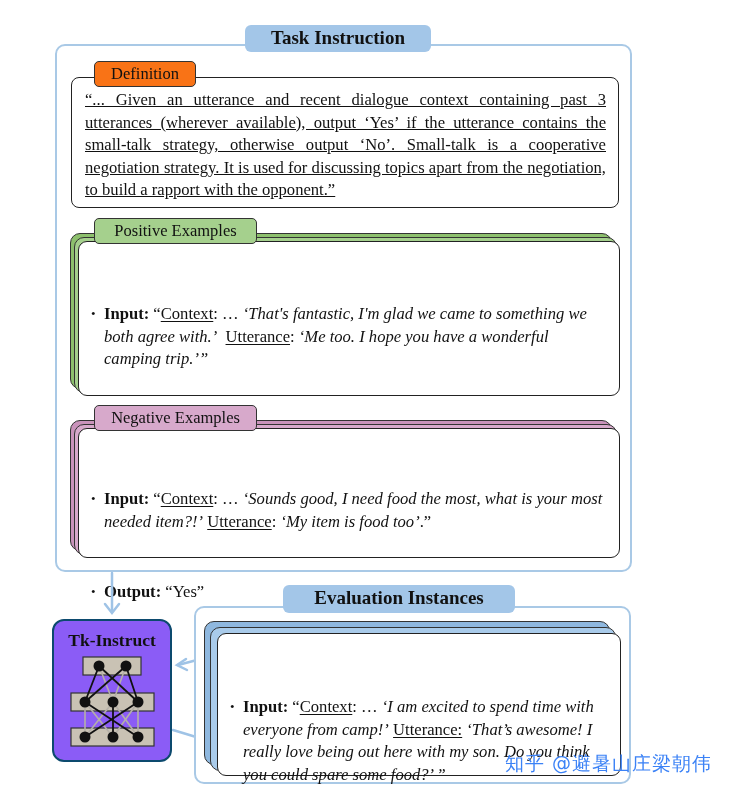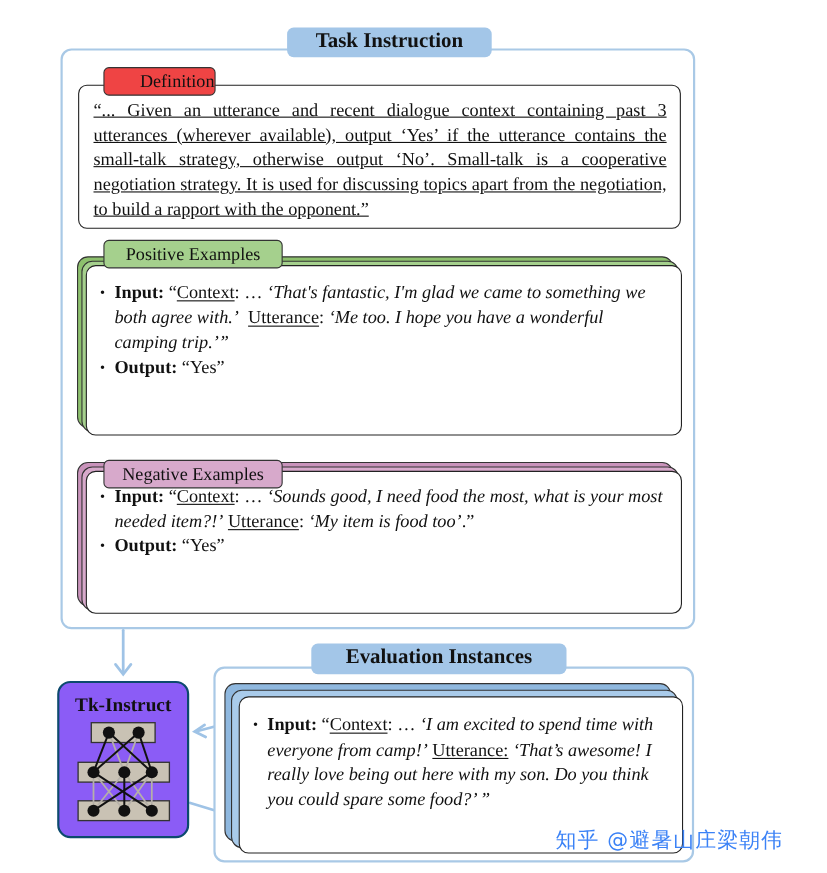--- a/index.html
+++ b/index.html
@@ -10,47 +10,47 @@
   
   .outer-panel { border:2px solid #a9c9e6; border-radius:10px; background:#fff; }
   .title-tab { background:#a3c6e8; border-radius:6px; font-weight:bold; font-size:19px;
                text-align:center; line-height:26px; color:#111; }
 
   
   .def-box { border:1.3px solid #222; border-radius:8px; background:#fff;
              font-size:16.6px; line-height:22.6px; padding:11px 12px 0 13px; text-align:justify; }
   .tag { border:1.3px solid #333; border-radius:5px; font-size:16.5px; line-height:23px;
          text-align:center; color:#111; }
-  .tag-orange { background:#ef4444;text-align:right; }
+  .tag-orange { background:#f97316; }
   .tag-green  { background:#a5d08d; }
   .tag-pink   { background:#d7a9cb; }
 
   .stack-layer { border:1.3px solid #333; border-radius:10px; }
   .card { border:1.3px solid #222; border-radius:9px; background:#fff;
           font-size:16.6px; line-height:22.6px; }
   .card ul { margin:0; padding:0; list-style:none; }
-  .card li { position:relative; padding-left:15px; }
+  .card li { position:relative; padding-left:15px;margin-top:48px; }
   .card li::before { content:"•"; position:absolute; left:2px; top:0; font-size:13px; }
   .b { font-weight:bold; }
   .i { font-style:italic; }
   .u { text-decoration:underline; text-underline-offset:2px; }
 
   
   .model-box { background:#8b5cf6; border:2px solid #0c4a6e; border-radius:12px; }
   .model-title { font-weight:bold; font-size:17.5px; text-align:center; }
 
   .watermark { font-family:"DejaVu Sans",sans-serif; font-size:19px; color:#3b82f6;
                letter-spacing:1px; }
 </style>
 </head>
 <body>
 
 <div class="abs outer-panel" style="left:55px; top:44px; width:577px; height:528px;"></div>
 
-<div class="abs title-tab" style="left:261px; top:25px; width:186px; height:27px;">Task Instruction</div>
+<div class="abs title-tab" style="left:245px; top:25px; width:186px; height:27px;">Task Instruction</div>
 
 <div class="abs def-box" style="left:71px; top:77px; width:548px; height:131px;text-decoration:underline;">
   <span>“... Given an utterance and recent dialogue context containing past 3 utterances (wherever available), output ‘Yes’ if the utterance contains the small-talk strategy, otherwise output ‘No’. Small-talk is a cooperative negotiation strategy. It is used for discussing topics apart from the negotiation, to build a rapport with the opponent.”</span>
 </div>
 <div class="abs tag tag-orange" style="left:94px; top:61px; width:102px; height:26px;">Definition</div>
 
 <div class="abs stack-layer" style="left:70px; top:233px; width:542px; height:156px; background:#8dc06d;"></div>
 <div class="abs stack-layer" style="left:74px; top:237px; width:543px; height:156px; background:#a5d08d;"></div>
 <div class="abs card" style="left:78px; top:241px; width:542px; height:155px; padding:13px 10px 0 10px;">
   <ul>
@@ -75,21 +75,21 @@
       <span class="b">Input:</span>
       <span>“</span><span class="u">Context</span><span>: … </span><span class="i">‘Sounds good, I need food the most, what is your most needed item?!’</span>
       <span class="u">Utterance</span><span>: </span><span class="i">‘My item is food too’</span><span>.”</span>
     </li>
     <li>
       <span class="b">Output:</span>
       <span>“Yes”</span>
     </li>
   </ul>
 </div>
-<div class="abs tag tag-pink" style="left:94px; top:418px; width:163px; height:26px;">Negative Examples</div>
+<div class="abs tag tag-pink" style="left:94px; top:405px; width:163px; height:26px;">Negative Examples</div>
 
 <svg class="abs" style="left:0; top:0;" width="752" height="794" viewBox="0 0 752 794">
   <g stroke="#9fc3e6" stroke-width="2.5" fill="none" stroke-linecap="round">
 
     <line x1="112" y1="573" x2="112" y2="612"></line>
     <polyline points="105,604 112,613 119,604"></polyline>
 
     <line x1="216" y1="655" x2="178" y2="665"></line>
     <polyline points="186,659 177,665 187,670"></polyline>
 

